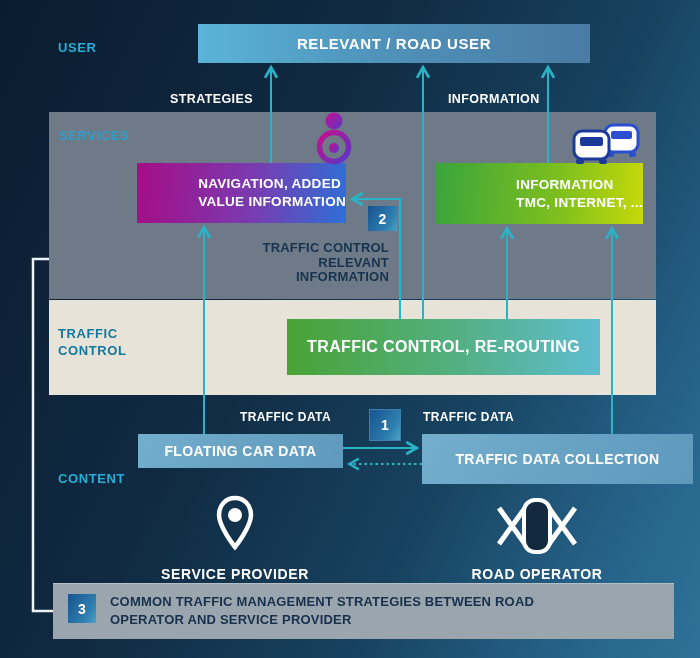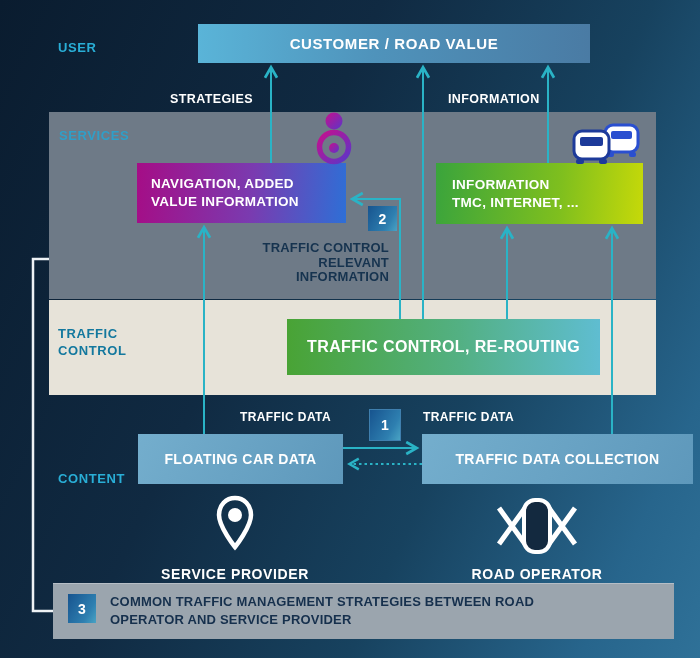--- a/index.html
+++ b/index.html
@@ -8,33 +8,33 @@
     font-family:"Liberation Sans",sans-serif;
     background:linear-gradient(115deg,#0a1c2f 0%,#102a42 38%,#17425f 65%,#27658c 88%,#2f7198 100%);
   }
   .band{position:absolute;left:49px;width:607px;}
   .band.services{top:112px;height:187px;background:#6e7a87;}
   .band.tcband{top:300px;height:95px;background:#e7e3d9;}
   .layer-label{position:absolute;font-weight:bold;font-size:13px;letter-spacing:.6px;color:#29aed6;}
   .layer-label.on-gray{color:#2f9fc8;}
   .layer-label.on-beige{color:#13789e;line-height:1.3;}
   .white-label{position:absolute;font-weight:bold;font-size:12.5px;letter-spacing:.4px;color:#ffffff;}
-  .box{position:absolute;display:flex;align-items:center;color:#fff;font-weight:bold;box-sizing:border-box;}
+  .box{position:absolute;display:flex;align-items:center;color:#fff;font-weight:bold;box-sizing:border-box;justify-content:flex-end;}
   .box.centered{justify-content:center;text-align:center;}
   .box.customer{left:198px;top:24px;width:392px;height:39px;font-size:15px;letter-spacing:.6px;
     background:linear-gradient(90deg,#5ab4d8 0%,#4f93bb 45%,#4a7ba4 100%);}
   .box.nav{left:137px;top:163px;width:209px;height:60px;font-size:13.5px;letter-spacing:.3px;
     padding-left:14px;line-height:1.3;
     background:linear-gradient(95deg,#a50d86 0%,#7a3bb0 55%,#2e6fd6 100%);}
   .box.info{left:436px;top:163px;width:207px;height:61px;font-size:13.5px;letter-spacing:.3px;
     padding-left:16px;line-height:1.3;
     background:linear-gradient(95deg,#3aa43c 0%,#7fbf1e 60%,#c6d909 100%);}
   .box.rerouting{left:287px;top:319px;width:313px;height:56px;font-size:16px;letter-spacing:.4px;
     background:linear-gradient(90deg,#49a335 0%,#53b083 55%,#5fbdd1 100%);}
-  .box.fcd{left:138px;top:434px;width:205px;height:50px;font-size:14px;letter-spacing:.4px;
+  .box.fcd{left:138px;top:434px;width:205px;height:34px;font-size:14px;letter-spacing:.4px;
     background:linear-gradient(120deg,#74aecd 0%,#5e98bb 100%);}
   .box.tdc{left:422px;top:434px;width:271px;height:50px;font-size:14px;letter-spacing:.4px;
     background:linear-gradient(120deg,#74aecd 0%,#5e98bb 100%);}
   .badge{position:absolute;display:flex;align-items:center;justify-content:center;
     color:#fff;font-weight:bold;font-size:14px;
     background:linear-gradient(120deg,#17548f 0%,#2e7fb0 70%,#49a3c4 100%);}
   .badge.b2{left:368px;top:206px;width:29px;height:25px;}
   .badge.b1{left:369px;top:409px;width:30px;height:30px;border:1px solid #3f7fae;}
   .badge.b3{left:68px;top:594px;width:28px;height:29px;}
   .relevant{position:absolute;left:220px;top:241px;width:169px;text-align:right;
@@ -83,21 +83,21 @@
   <div class="layer-label on-beige" style="left:58px;top:326px;">
     <div>TRAFFIC</div>
     <div>CONTROL</div>
   </div>
   <div class="layer-label" style="left:58px;top:471px;">CONTENT</div>
 
   <div class="white-label" style="left:170px;top:92px;">STRATEGIES</div>
   <div class="white-label" style="left:448px;top:92px;">INFORMATION</div>
 
   <div class="box customer centered">
-    <span>CUSTOMER / ROAD VALUE</span>
+    <span>RELEVANT / ROAD USER</span>
   </div>
 
   <div class="box nav">
     <div>
       <div>NAVIGATION, ADDED</div>
       <div>VALUE INFORMATION</div>
     </div>
   </div>
 
   <div class="box info">

